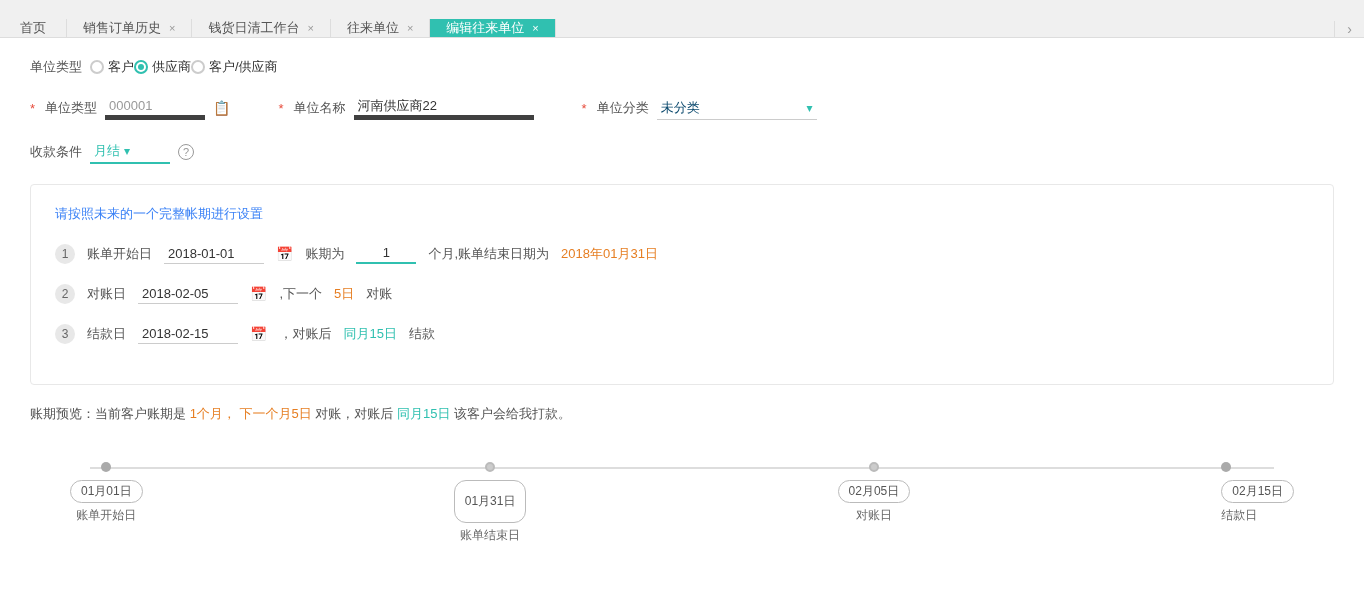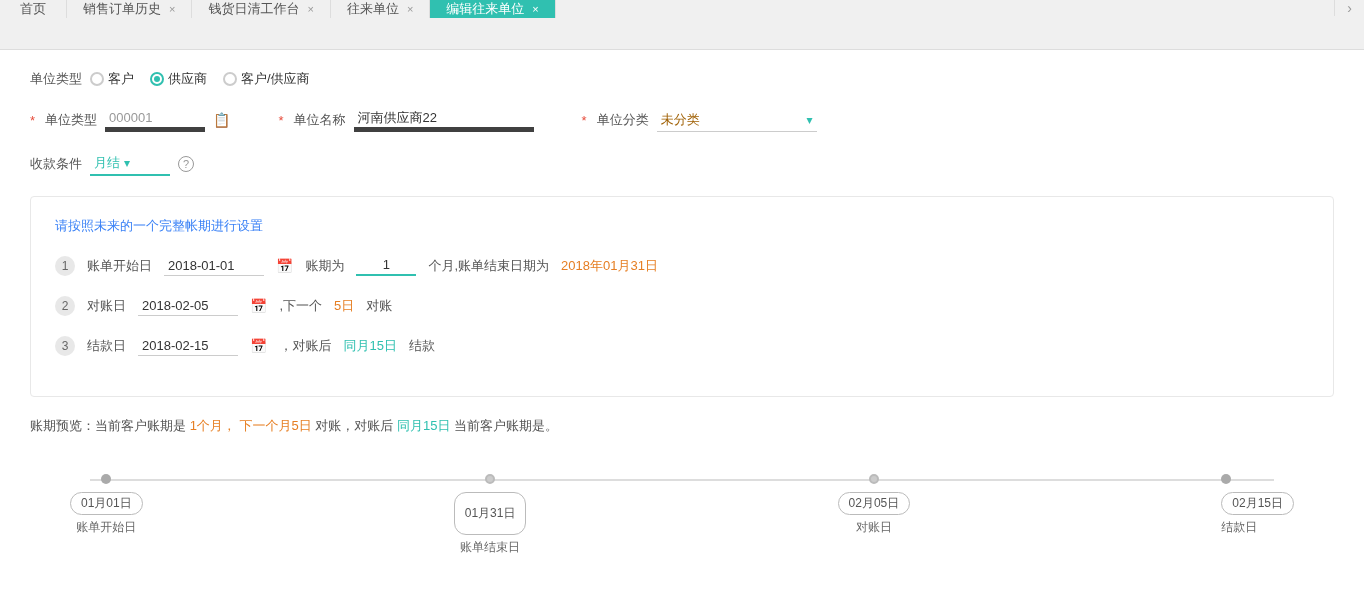--- a/index.html
+++ b/index.html
@@ -1,24 +1,24 @@
 <!DOCTYPE html>
 <html><head>
   <meta charset="utf-8">
   <style>
     * { box-sizing: border-box; margin: 0; padding: 0; }
     body { font-family: 'Microsoft YaHei', Arial, sans-serif; font-size: 13px; color: #333; background: #f5f5f5; }
 
     
     .tab-bar {
       display: flex;
-      align-items: flex-start;
+      align-items: flex-end;
       background: #f0f0f0;
       border-bottom: 1px solid #ddd;
-      height: 50px;
+      height: 38px;
     }
     .tab-item {
       display: flex;
       align-items: center;
       padding: 0 16px;
       cursor: pointer;
       font-size: 13px;
       color: #555;
       border-right: 1px solid #ddd;
       background: #f0f0f0;
@@ -66,21 +66,20 @@
       color: #555;
       white-space: nowrap;
       font-size: 13px;
     }
     .required { color: #e74c3c; margin-right: 2px; }
 
     
     .radio-group {
       display: flex;
       align-items: center;
-      gap: 16px;
       text-align: center;
     }
     .radio-item {
       display: flex;
       align-items: center;
       gap: 4px;
       cursor: pointer;
     }
     .radio-circle {
       width: 14px;
@@ -128,21 +127,21 @@
 
     
     .select-wrapper {
       display: flex;
       align-items: center;
       border-bottom: 1px solid #ccc;
       padding: 2px 4px;
       gap: 4px;
       min-width: 160px;
     }
-    .select-value { color: #a16207; flex: 1; }
+    .select-value { color: #0c4a6e; flex: 1; }
     .select-arrow { color: #30c0b0; font-size: 12px; cursor: pointer; }
 
     
     .payment-row {
       display: flex;
       align-items: center;
       gap: 8px;
       margin-bottom: 20px;
     }
     .payment-select {
@@ -352,21 +351,21 @@
       <span class="hint-text">结款</span>
     </div>
   </div>
 
   <div class="preview-text">
     <span>账期预览：当前客户账期是</span>
     <span class="highlight-orange">1个月，</span>
     <span class="highlight-orange">下一个月5日</span>
     <span>对账，对账后</span>
     <span class="highlight-teal">同月15日</span>
-    <span>当前客户账期是。</span>
+    <span>该客户会给我打款。</span>
   </div>
 
   <div style="position: relative; margin: 0 40px;">
 
     <div style="position: absolute; top: 20px; left: 20px; right: 20px; height: 2px; background: #ddd; z-index: 0;"></div>
 
     <div style="display: flex; justify-content: space-between; position: relative; z-index: 1;">
 
       <div style="display: flex; flex-direction: column; align-items: center;">
         <div style="width: 10px; height: 10px; border-radius: 50%; background: #aaa; margin-top: 15px; margin-bottom: 8px;"></div>

